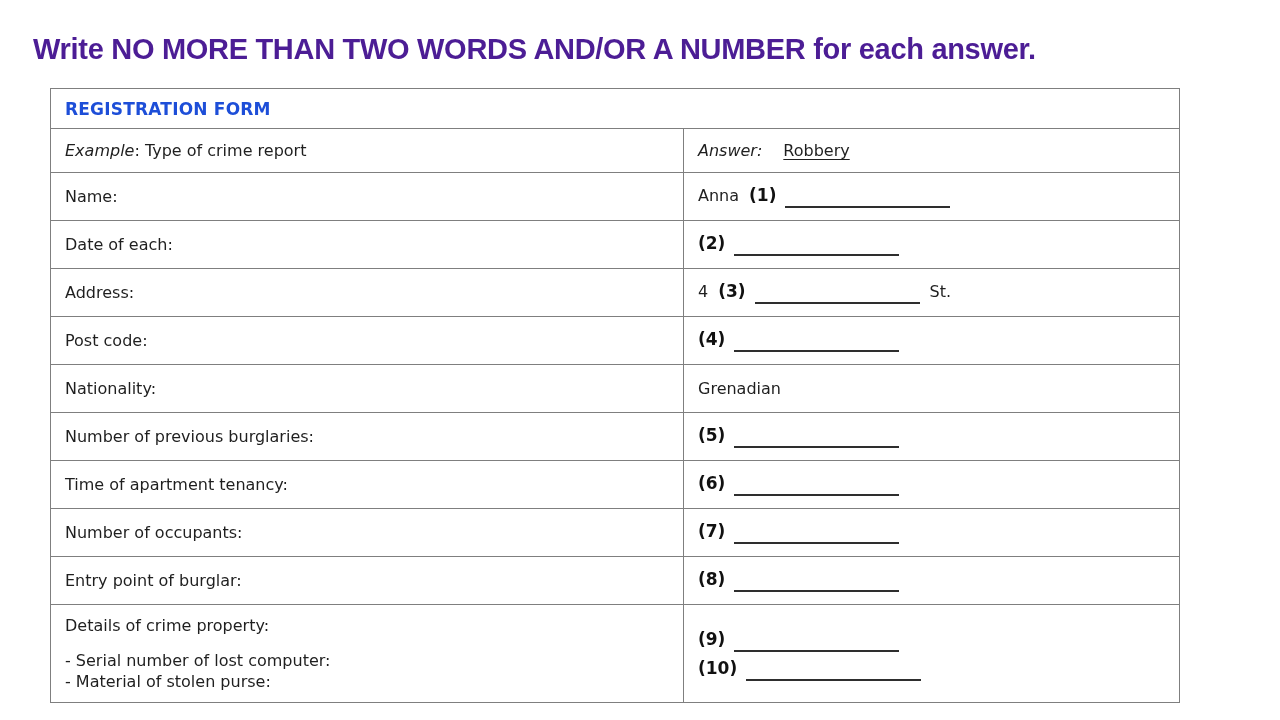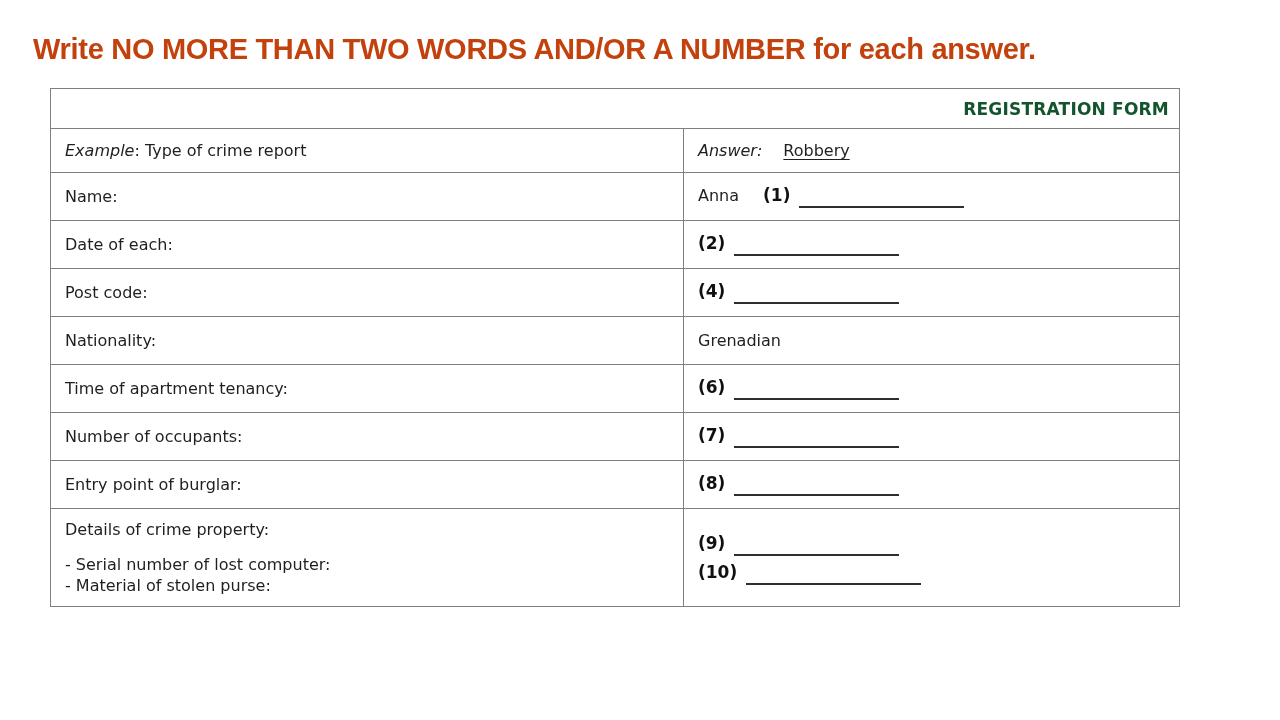--- a/index.html
+++ b/index.html
@@ -46,36 +46,36 @@
   }
   col.left-col  { width: 633px; }
   col.right-col { width: 496px; }
 
   tr.title-row    { height: 40px; }
   tr.example-row  { height: 44px; padding-left: 45px; }
   tr.std-row      { height: 48px; }
   tr.details-row  { height: 98px; }
 
   .title-cell {
-    text-align: right;
+    text-align: left;
     font-weight: bold;
     font-size: 17px;
     letter-spacing: 0.2px;
-    color: #14532d;
+    color: #1d4ed8;
   }
   .italic { font-style: italic; }
   .answer-italic { font-style: italic; margin-right: 21px; }
   .underlined { text-decoration: underline; text-underline-offset: 3px; }
 
   .num {
     font-weight: bold;
     font-size: 17px;
     color: #111111;
   }
-  .pre  { margin-right: 24px; }
+  .pre  { margin-right: 10px; }
   .post { margin-left: 10px; }
   .pre:empty, .post:empty { display: none; }
 
   .blank {
     display: inline-block;
     width: 165px;
     border-bottom: 2px solid #2e2e2e;
     height: 2px;
     vertical-align: -7px;
     margin-left: 9px;
@@ -85,21 +85,21 @@
   td.details-left { vertical-align: top; padding-top: 13px; line-height: 21px; }
   .details-subs { margin-top: 14px; }
   td.details-right { vertical-align: top; padding-top: 32px; line-height: 28px; }
   .ans-line { white-space: nowrap; }
 </style>
 </head>
 <body>
 
 <div class="page">
 
-  <div class="instruction" style="color: #c2410c;">Write NO MORE THAN TWO WORDS AND/OR A NUMBER for each answer.</div>
+  <div class="instruction" style="color: #4c1d95;">Write NO MORE THAN TWO WORDS AND/OR A NUMBER for each answer.</div>
 
   <table class="reg-form">
     <colgroup>
         <col class="left-col">
         <col class="right-col">
       </colgroup>
 
     <tbody>
         <tr class="title-row">
       <td colspan="2" class="title-cell">REGISTRATION FORM</td>
@@ -113,31 +113,39 @@
     <tr class="std-row">
       <td>Name:</td>
       <td><span class="pre">Anna</span><span class="num">(1)</span><span class="blank"></span></td>
     </tr>
 
     <tr class="std-row">
       <td>Date of each:</td>
       <td><span class="num">(2)</span><span class="blank"></span></td>
     </tr>
 
+    <tr class="std-row">
+      <td>Address:</td>
+      <td><span class="pre">4</span><span class="num">(3)</span><span class="blank"></span><span class="post">St.</span></td>
+    </tr>
 
     <tr class="std-row">
       <td>Post code:</td>
       <td><span class="num">(4)</span><span class="blank"></span></td>
     </tr>
 
     <tr class="std-row">
       <td>Nationality:</td>
       <td><span>Grenadian</span></td>
     </tr>
 
+    <tr class="std-row">
+      <td>Number of previous burglaries:</td>
+      <td><span class="num">(5)</span><span class="blank"></span></td>
+    </tr>
 
     <tr class="std-row">
       <td>Time of apartment tenancy:</td>
       <td><span class="num">(6)</span><span class="blank"></span></td>
     </tr>
 
     <tr class="std-row">
       <td>Number of occupants:</td>
       <td><span class="num">(7)</span><span class="blank"></span></td>
     </tr>

